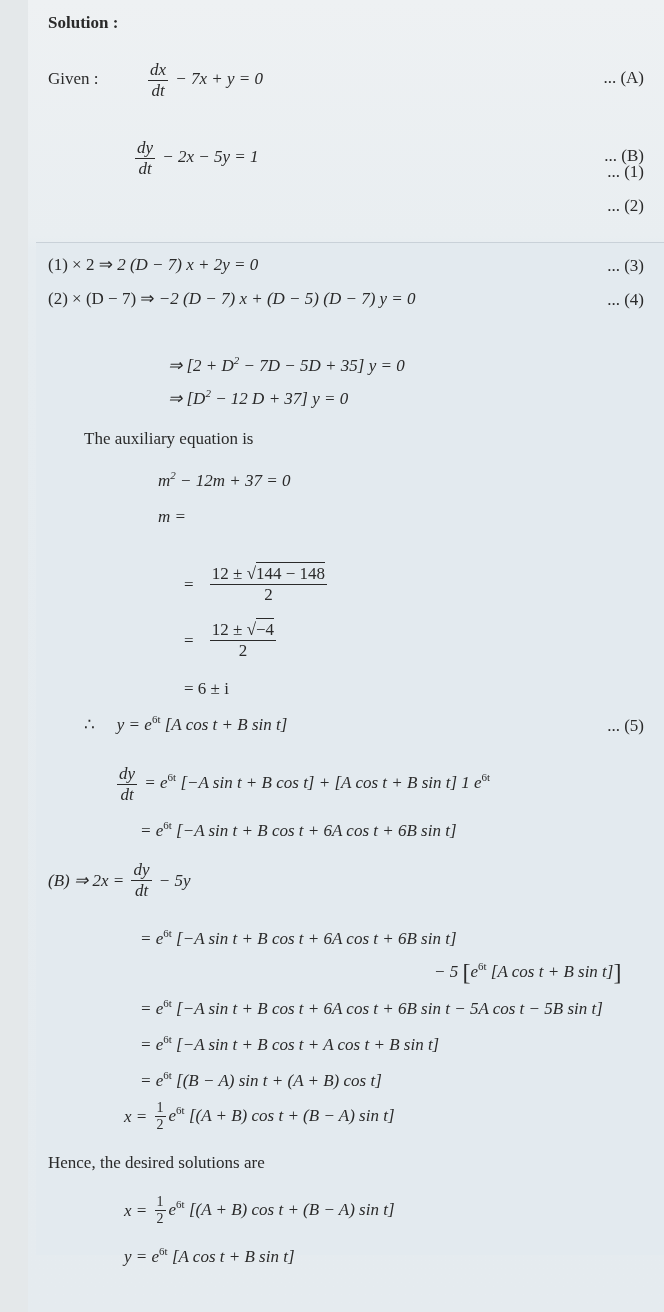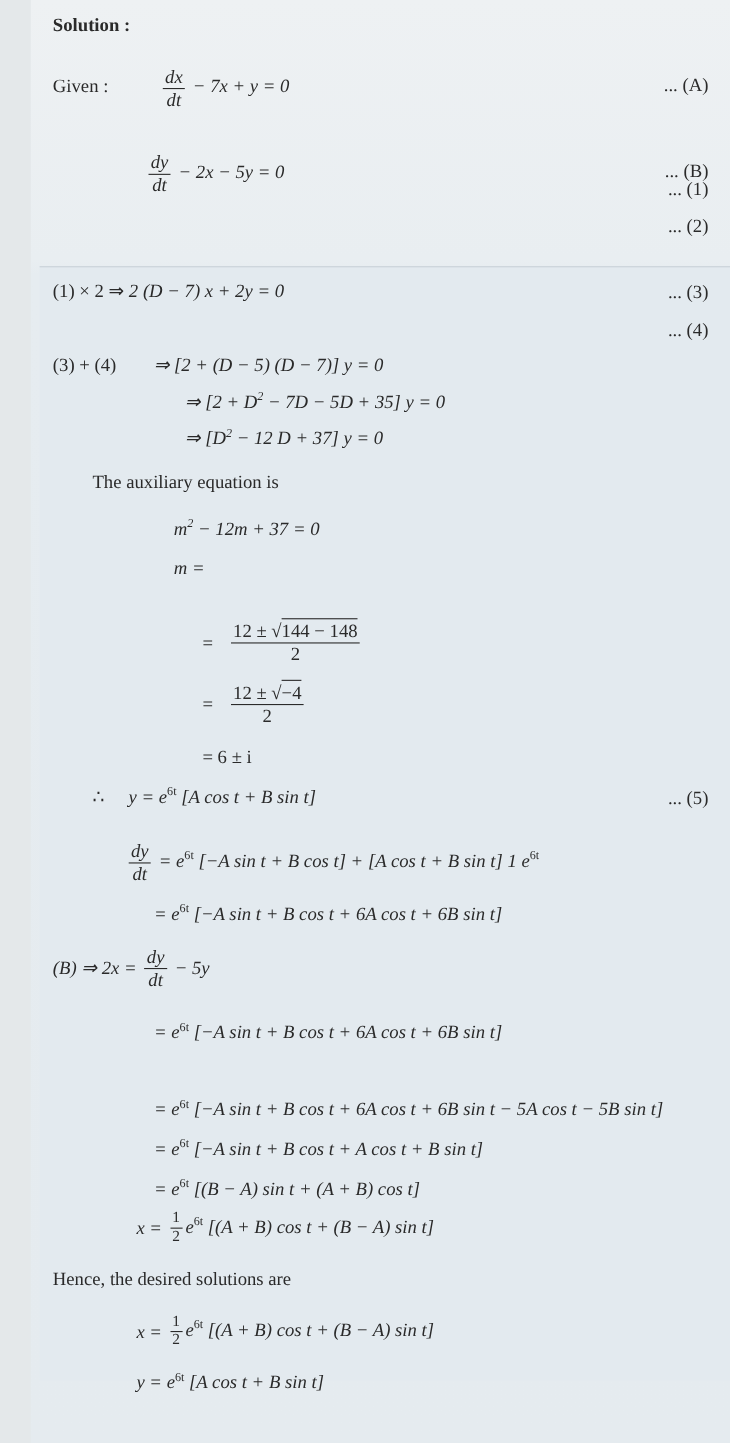--- a/index.html
+++ b/index.html
@@ -42,38 +42,38 @@
   <div class="line" style="left:20px;top:60px;">
     <span>Given :</span>
     <span style="display:inline-block;width:38px;"></span>
     <span class="frac i"><span class="num">dx</span><span>dt</span></span>
     <span class="i">− 7x + y  =  0</span>
   </div>
   <div class="tag" style="top:68px;">... (A)</div>
 
   <div class="line" style="left:104px;top:138px;">
     <span class="frac i"><span class="num">dy</span><span>dt</span></span>
-    <span class="i">− 2x − 5y  =  0</span>
+    <span class="i">− 2x − 5y  =  1</span>
   </div>
   <div class="tag" style="top:146px;">... (B)</div>
 
   <div class="tag" style="top:162px;">... (1)</div>
 
   <div class="tag" style="top:196px;">... (2)</div>
 
   <div class="line" style="left:20px;top:256px;">
     <span>(1) × 2  ⇒</span> <span class="i">2 (D − 7) x + 2y  =  0</span>
   </div>
   <div class="tag" style="top:256px;">... (3)</div>
 
+  <div class="line" style="left:20px;top:290px;">
+    <span>(2) × (D − 7)  ⇒</span> <span class="i">−2 (D − 7) x + (D − 5) (D − 7) y  =  0</span>
+  </div>
   <div class="tag" style="top:290px;">... (4)</div>
 
-  <div class="line" style="left:20px;top:323px;">
-    <span>(3)  +  (4)</span><span style="display:inline-block;width:34px;"></span><span class="i">⇒  [2 + (D − 5) (D − 7)] y  =  0</span>
-  </div>
   <div class="line i" style="left:140px;top:357px;">
     <span>⇒  [2 + D</span><sup>2</sup><span> − 7D − 5D + 35] y  =  0</span>
   </div>
   <div class="line i" style="left:140px;top:390px;">
     <span>⇒  [D</span><sup>2</sup><span> − 12 D + 37] y  =  0</span>
   </div>
 
   <div class="line" style="left:56px;top:430px;">The auxiliary equation is</div>
   <div class="line i" style="left:130px;top:472px;">
     <span>m</span><sup>2</sup><span> − 12m + 37  =  0</span>
@@ -113,20 +113,23 @@
 
   <div class="line" style="left:20px;top:860px;">
     <span class="i" style="vertical-align:middle;">(B)  ⇒   2x  =</span>
     <span class="frac i"><span class="num">dy</span><span>dt</span></span>
     <span class="i" style="vertical-align:middle;">− 5y</span>
   </div>
 
   <div class="line" style="left:112px;top:930px;">
     <span class="i">=  e</span><sup>6t</sup><span class="i"> [−A sin t + B cos t + 6A cos t + 6B sin t]</span>
   </div>
+  <div class="line" style="left:406px;top:960px;">
+    <span class="i">− 5 </span><span class="big">[</span><span class="i">e</span><sup>6t</sup><span class="i"> [A cos t + B sin t]</span><span class="big">]</span>
+  </div>
   <div class="line" style="left:112px;top:1000px;">
     <span class="i">=  e</span><sup>6t</sup><span class="i"> [−A sin t + B cos t + 6A cos t + 6B sin t − 5A cos t − 5B sin t]</span>
   </div>
   <div class="line" style="left:112px;top:1036px;">
     <span class="i">=  e</span><sup>6t</sup><span class="i"> [−A sin t + B cos t + A cos t + B sin t]</span>
   </div>
   <div class="line" style="left:112px;top:1072px;">
     <span class="i">=  e</span><sup>6t</sup><span class="i">  [(B − A) sin t + (A + B) cos t]</span>
   </div>
   <div class="line" style="left:96px;top:1100px;">

